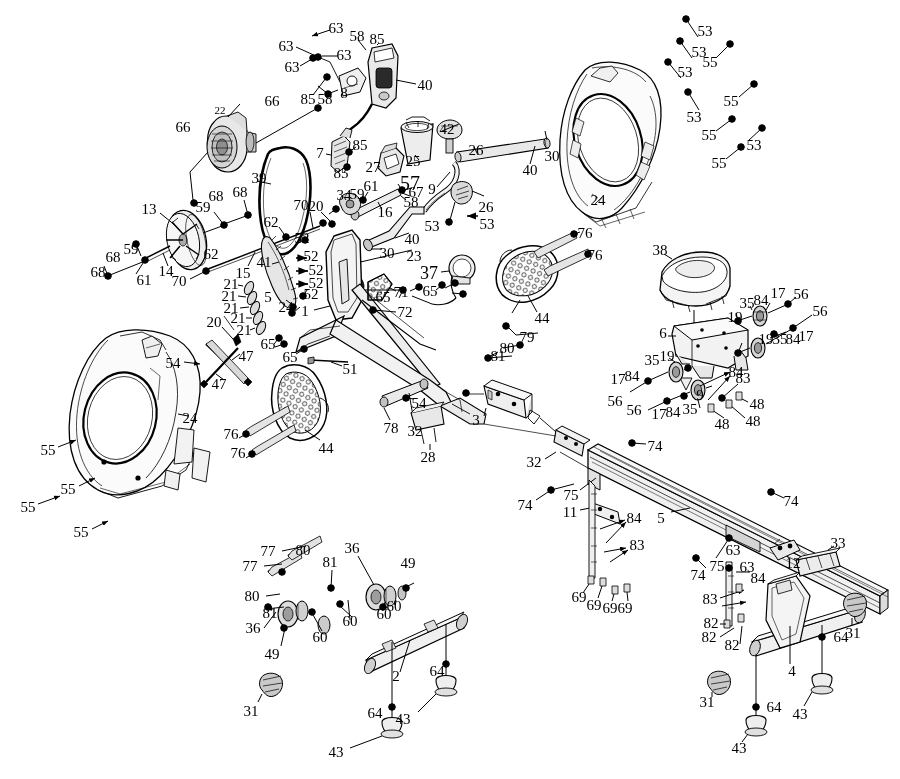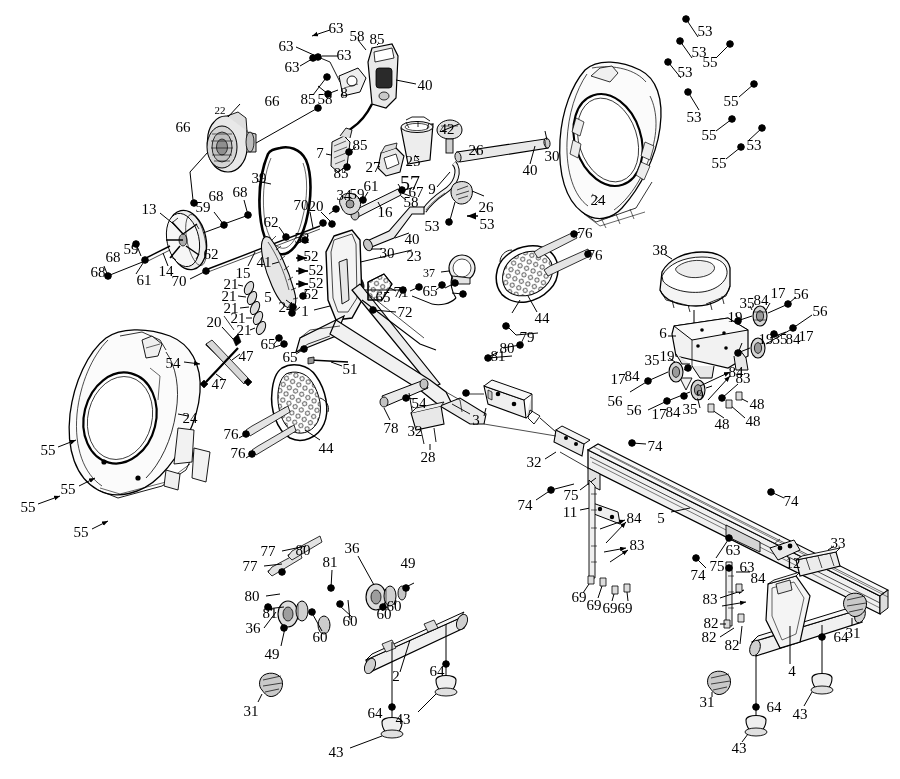--- a/index.html
+++ b/index.html
@@ -869,21 +869,21 @@
       <div class="callout" style="left: 416px; top: 192px; font-size: 15px;">67</div>
       <div class="callout" style="left: 411px; top: 202px; font-size: 15px;">58</div>
       <div class="callout" style="left: 385px; top: 212px; font-size: 15px;">16</div>
       <div class="callout" style="left: 432px; top: 189px; font-size: 15px;">9</div>
       <div class="callout" style="left: 486px; top: 207px; font-size: 15px;">26</div>
       <div class="callout" style="left: 487px; top: 224px; font-size: 15px;">53</div>
       <div class="callout" style="left: 432px; top: 226px; font-size: 15px;">53</div>
       <div class="callout" style="left: 412px; top: 239px; font-size: 15px;">40</div>
       <div class="callout" style="left: 387px; top: 253px; font-size: 15px;">30</div>
       <div class="callout" style="left: 414px; top: 256px; font-size: 15px;">23</div>
-      <div class="callout" style="left: 429px; top: 273px; font-size: 12px;">37</div>
+      <div class="callout" style="left: 429px; top: 273px; font-size: 18px;">37</div>
       <div class="callout" style="left: 401px; top: 292px; font-size: 15px;">71</div>
       <div class="callout" style="left: 383px; top: 297px; font-size: 15px;">65</div>
       <div class="callout" style="left: 430px; top: 291px; font-size: 15px;">65</div>
       <div class="callout" style="left: 405px; top: 312px; font-size: 15px;">72</div>
       <div class="callout" style="left: 585px; top: 233px; font-size: 15px;">76</div>
       <div class="callout" style="left: 595px; top: 255px; font-size: 15px;">76</div>
       <div class="callout" style="left: 542px; top: 318px; font-size: 15px;">44</div>
       <div class="callout" style="left: 660px; top: 250px; font-size: 15px;">38</div>
       <div class="callout" style="left: 663px; top: 333px; font-size: 15px;">6</div>
       <div class="callout" style="left: 735px; top: 317px; font-size: 15px;">19</div>

